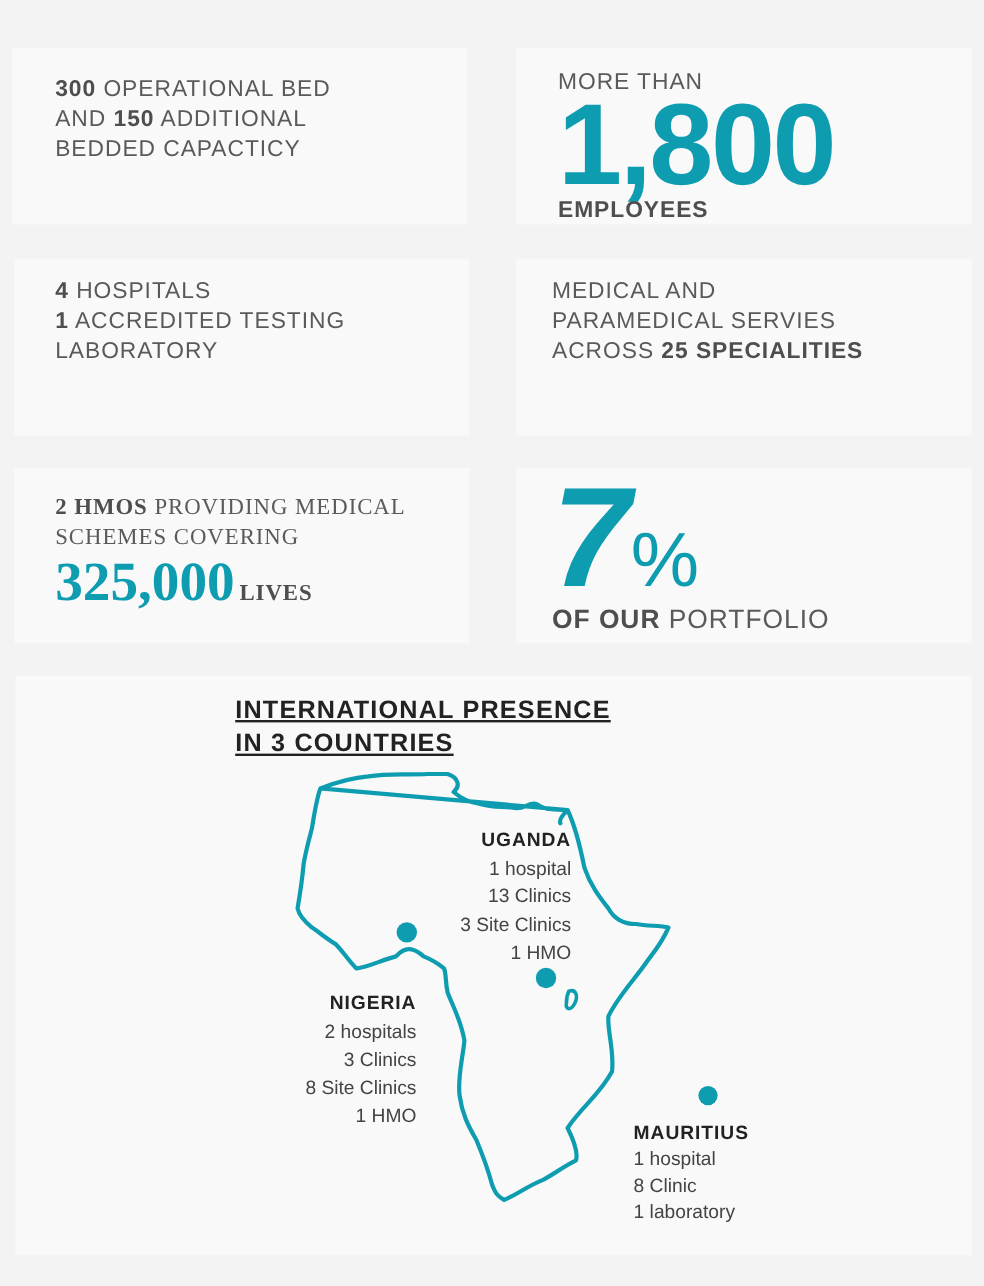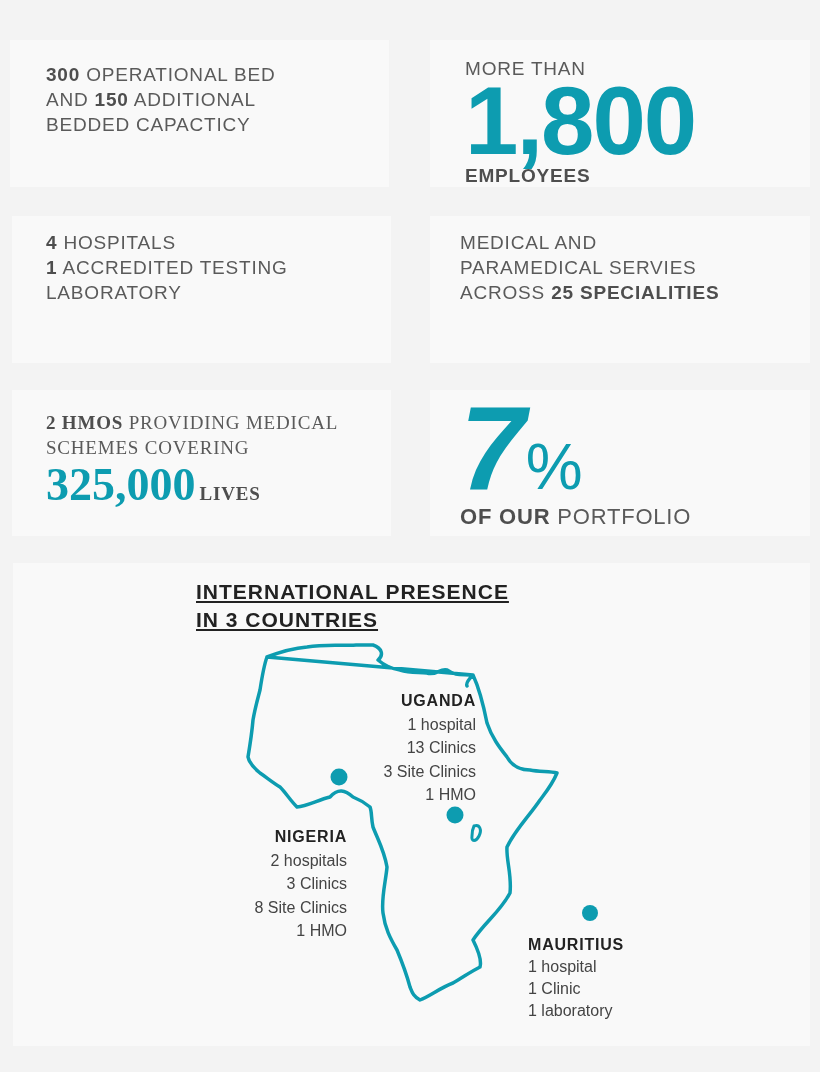--- a/index.html
+++ b/index.html
@@ -113,16 +113,16 @@
     <div class="name">NIGERIA</div>
     <div>2 hospitals</div>
     <div>3 Clinics</div>
     <div>8 Site Clinics</div>
     <div>1 HMO</div>
   </div>
 
   <div class="country" style="left:515px; top:371px; line-height:22px;">
     <div class="name">MAURITIUS</div>
     <div>1 hospital</div>
-    <div>1 Clinic</div>
+    <div>8 Clinic</div>
     <div>1 laboratory</div>
   </div>
 </div>
 
 </body></html>

